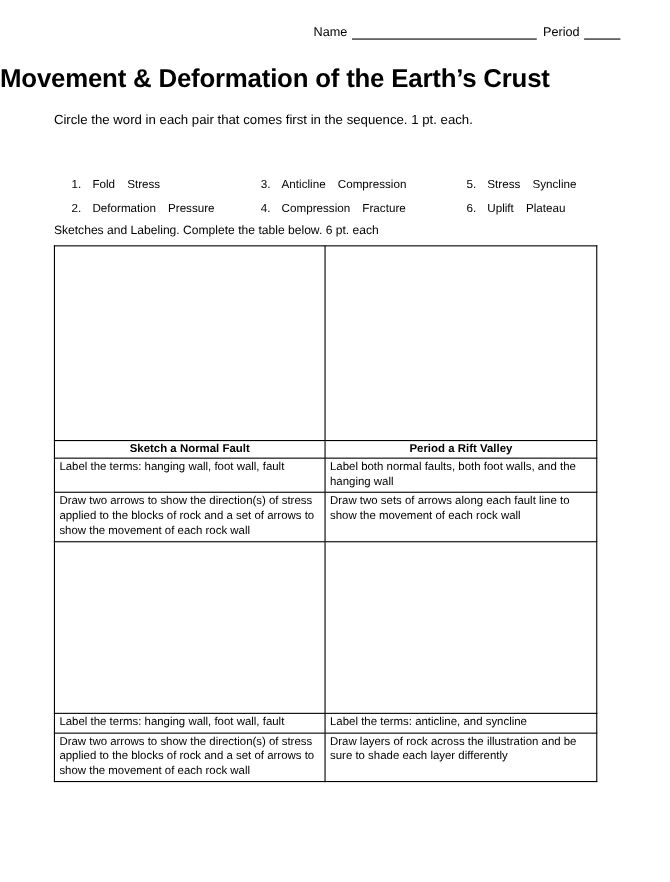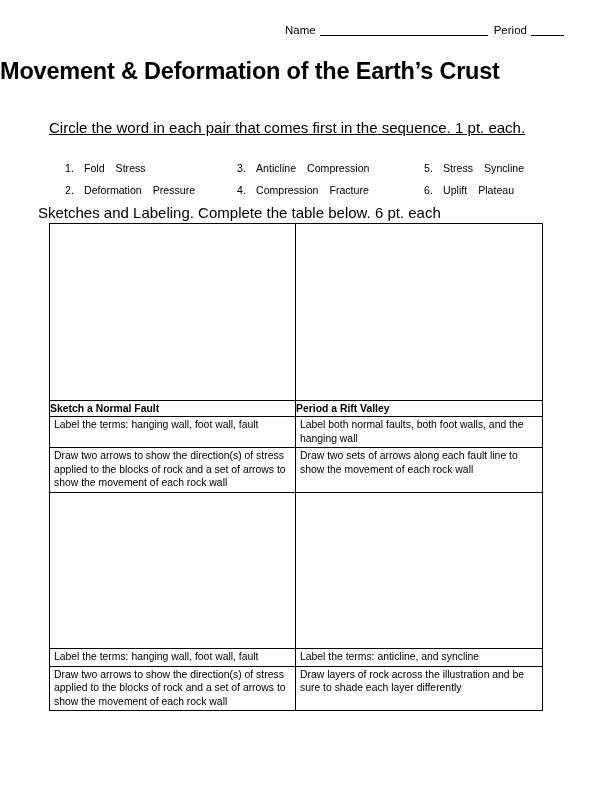--- a/index.html
+++ b/index.html
@@ -53,24 +53,23 @@
     font-weight: bold;
     line-height: 30px;
     letter-spacing: -0.2px;
   }
   .title-line2 { display: block; }
 
   
   .circle-instr {
     position: absolute;
     left: 49px;
-    top: 119px;
-    font-size: 15px;
-    white-space: nowrap;
-    text-decoration: underline;
+    top: 102px;
+    font-size: 12px;
+    white-space: nowrap;
   }
 
   
   .pairs {
     position: absolute;
     left: 49px;
     top: 146px;
     width: 520px;
     height: 44px;
   }
@@ -88,23 +87,23 @@
     font-size: 10.6px;
     white-space: nowrap;
   }
   .pair-num { width: 19px; flex: 0 0 auto; }
   .pair-w1 { padding-right: 11px; margin-top: 16px; }
   .pair-w2 { }
 
   
   .sketch-heading {
     position: absolute;
-    left: 38px;
+    left: 49px;
     top: 204px;
-    font-size: 15px;
+    font-size: 11px;
     white-space: nowrap;
   }
 
   
   .wk-table {
     position: absolute;
     left: 49px;
     top: 223px;
     width: 493px;
     border-collapse: collapse;
@@ -118,20 +117,21 @@
     line-height: 13.5px;
   }
   .col-left  { width: 246px; }
   .col-right { width: 247px; }
 
   td.sketch-cell-1 { height: 176px; }
   td.sketch-cell-2 { height: 155px; }
 
   td.label-cell {
     height: 15px;
+    text-align: center;
     vertical-align: middle;
     font-weight: bold;
     font-size: 10.4px;
   }
   td.text-cell {
     padding: 1px 4px 2px 4px;
   }
   td.terms-row-tall  { height: 26px; }
   td.terms-row-short { height: 14px; }
   td.draw-row-1 { height: 38px; }

